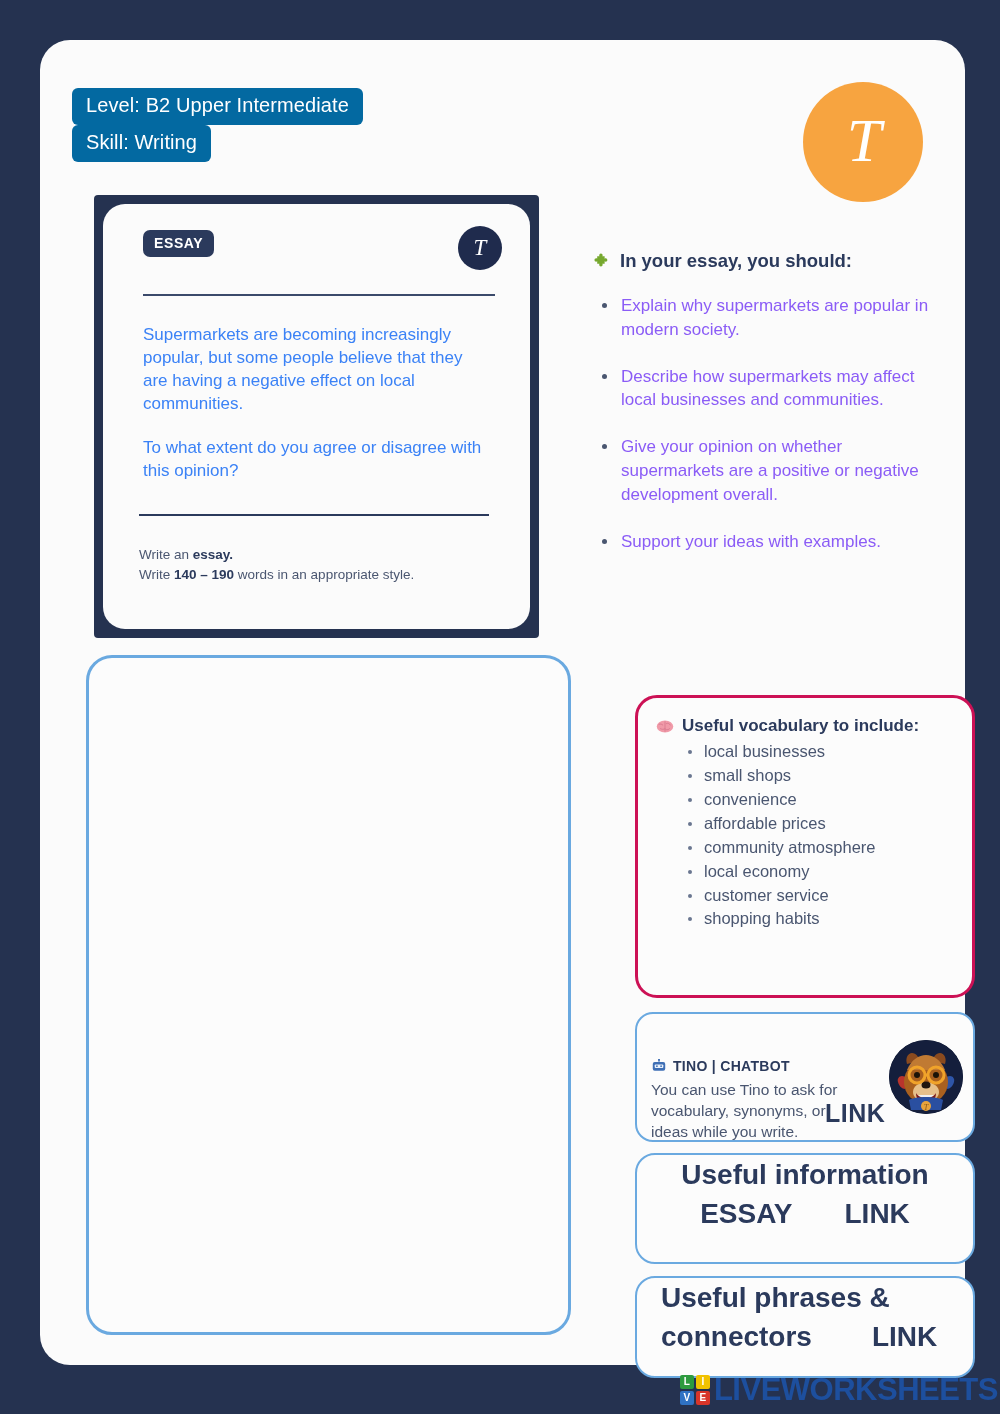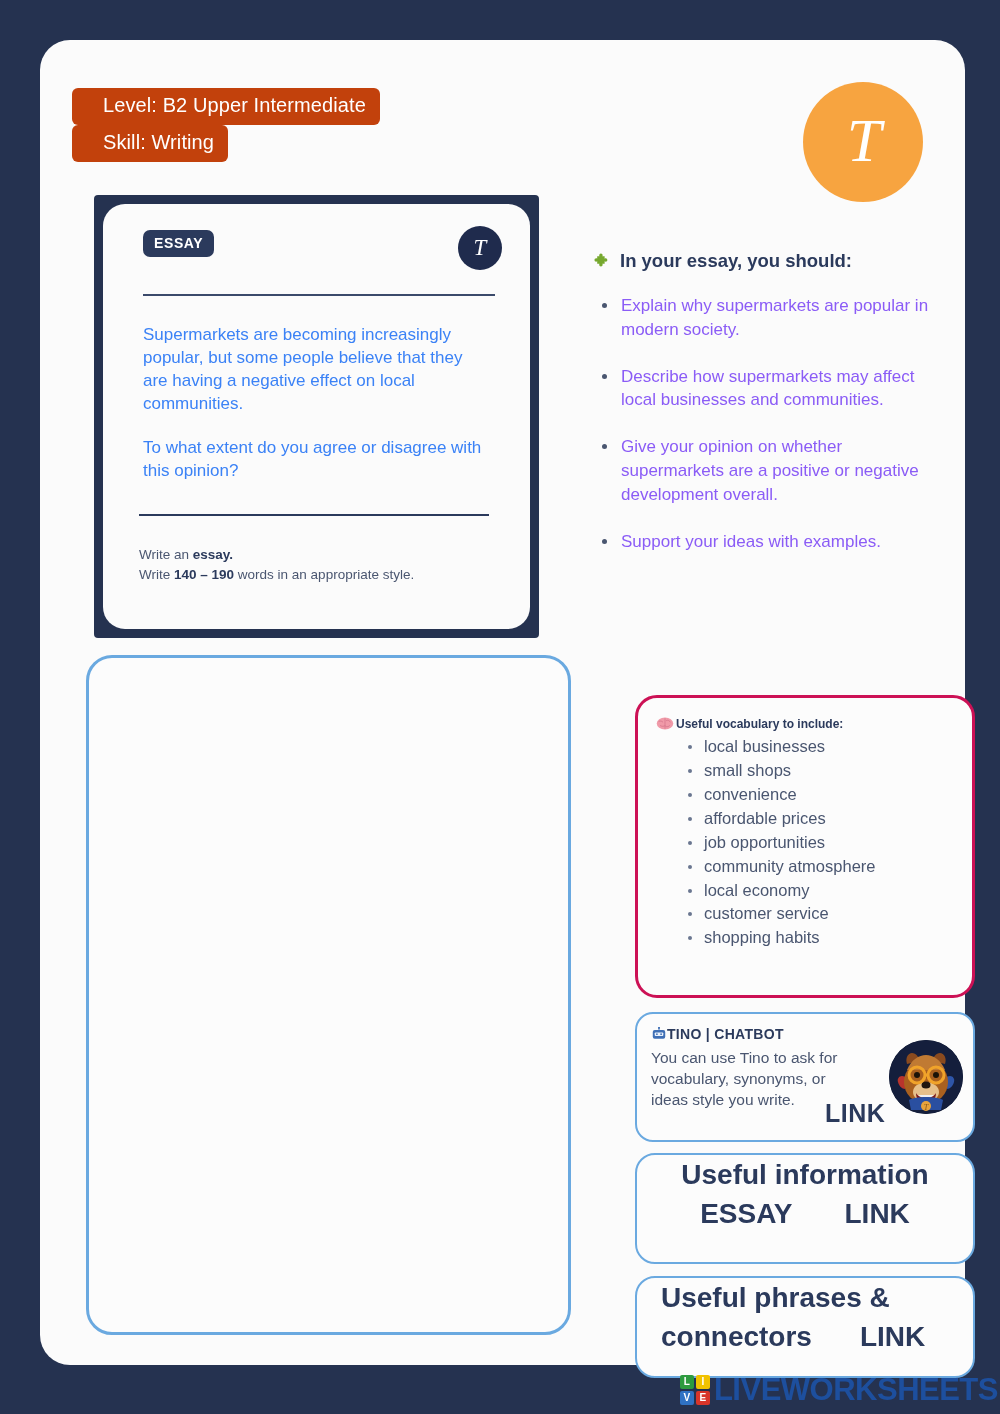--- a/index.html
+++ b/index.html
@@ -31,25 +31,25 @@
   }
 
   
   .badges {
     position: absolute;
     left: 32px;
     top: 48px;
   }
   .badge {
     display: inline-block;
-    background: #c2410c;
+    background: #0369a1;
     color: #ffffff;
     font-size: 20px;
     font-weight: 400;
-    padding: 6px 14px 8px 31px;
+    padding: 6px 14px 8px 14px;
     border-radius: 6px;
     letter-spacing: .1px;
     white-space: nowrap;
   }
 
   
   .logo-circle {
     position: absolute;
     right: 42px;
     top: 42px;
@@ -214,23 +214,23 @@
     width: 340px;
     height: 303px;
     border: 3px solid #cc1155;
     border-radius: 22px;
     background: #fcfcfc;
     padding: 18px 18px 10px 18px;
   }
   .vocab-head {
     display: flex;
     align-items: center;
-    gap: 2px;
+    gap: 8px;
     color: #2b3a5c;
-    font-size: 12px;
+    font-size: 17px;
     font-weight: bold;
     text-align: center;
   }
   .brain-icon { width: 18px; height: 15px; flex: none; }
   ul.vocab-list {
     margin-top: 4px;
     list-style: none;
     padding-left: 32px;
   }
   ul.vocab-list li {
@@ -259,24 +259,26 @@
     width: 340px;
     height: 130px;
     border: 2px solid #6aa9e0;
     border-radius: 18px;
     background: #fcfcfc;
     padding: 12px 14px 10px 14px;
   }
   .tino-head {
     display: flex;
     align-items: center;
+    gap: 6px;
     color: #2b3a5c;
     font-size: 14px;
     font-weight: bold;
     letter-spacing: .3px;
+    margin-top: 32px;
   }
   .robot-icon { width: 16px; height: 14px; flex: none; }
   .tino-text {
     margin-top: 6px;
     color: #4a5670;
     font-size: 15.5px;
     line-height: 1.35;
     width: 205px;
   }
   .tino-link {
@@ -319,21 +321,21 @@
   .lc-row { display: flex; }
   .lc-row.center { justify-content: center; }
   .info-line2 {
     display: flex;
     justify-content: center;
     gap: 52px;
     margin-top: -2px;
   }
   .phr-line2 {
     display: flex;
-    gap: 48px;
+    gap: 60px;
     margin-top: -2px;
     padding-left: 6px;
   }
   .phr-line1 { padding-left: 6px; }
 
   
   .footer {
     position: absolute;
     left: 0;
     bottom: 6px;
@@ -437,41 +439,40 @@
           <path d="M4 7c2-1 4 0 5 1M14 6c2-1 4 0 5 2M6 13c2 1 4 1 6 0M13 14c2 1 4 0 5-1" stroke="#d6768c" stroke-width="1.1" fill="none" stroke-linecap="round"></path>
           <path d="M12 3v14" stroke="#d6768c" stroke-width="1" fill="none"></path>
         </svg>
         <span>Useful vocabulary to include:</span>
       </div>
       <ul class="vocab-list">
         <li>local businesses</li>
         <li>small shops</li>
         <li>convenience</li>
         <li>affordable prices</li>
-        <li>job opportunities</li>
         <li>community atmosphere</li>
         <li>local economy</li>
         <li>customer service</li>
         <li>shopping habits</li>
       </ul>
     </div>
 
     <div class="tino-card">
       <div class="tino-head">
         <svg class="robot-icon" viewBox="0 0 20 18">
           <rect x="2" y="4" width="16" height="11" rx="2.5" fill="#3f6fb5"></rect>
           <rect x="4.5" y="7" width="11" height="4.5" rx="1" fill="#e9f1fb"></rect>
           <circle cx="7.3" cy="9.2" r="1.1" fill="#3f6fb5"></circle>
           <circle cx="12.7" cy="9.2" r="1.1" fill="#3f6fb5"></circle>
           <rect x="9.2" y="0.8" width="1.6" height="3" rx="0.8" fill="#3f6fb5"></rect>
           <circle cx="10" cy="1" r="1.3" fill="#3f6fb5"></circle>
         </svg>
         <span>TINO | CHATBOT</span>
       </div>
-      <div class="tino-text">You can use Tino to ask for vocabulary, synonyms, or ideas style you write.</div>
+      <div class="tino-text">You can use Tino to ask for vocabulary, synonyms, or ideas while you write.</div>
       <div class="tino-link">LINK</div>
       <div class="tino-avatar">
         <svg viewBox="0 0 74 74" width="74" height="74">
           <circle cx="37" cy="37" r="37" fill="#141e3c"></circle>
           <path d="M13 36c-3 0-5 3-4 6 1 4 4 7 7 7l2-12z" fill="#b9342c"></path>
           <path d="M61 36c3 0 5 3 4 6-1 4-4 7-7 7l-2-12z" fill="#2e55a8"></path>
           <path d="M18 24c-2-6 1-11 5-11s7 4 7 8z" fill="#8a4a1e"></path>
           <path d="M56 24c2-6-1-11-5-11s-7 4-7 8z" fill="#8a4a1e"></path>
           <ellipse cx="37" cy="42" rx="22" ry="22" fill="#a9601f"></ellipse>
           <path d="M18 30c4-10 12-15 19-15s15 5 19 15z" fill="#c07a33"></path>

